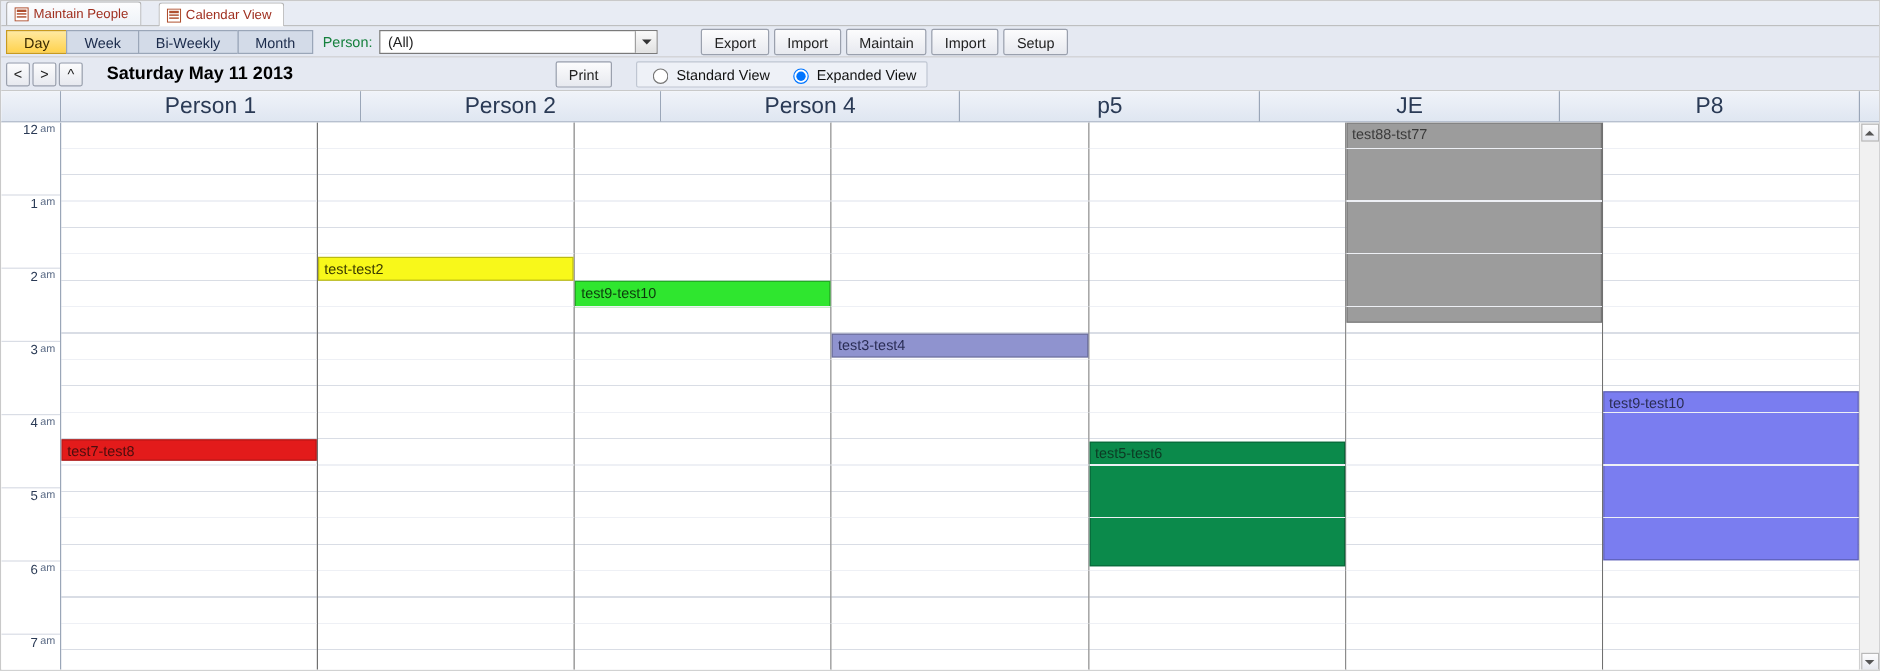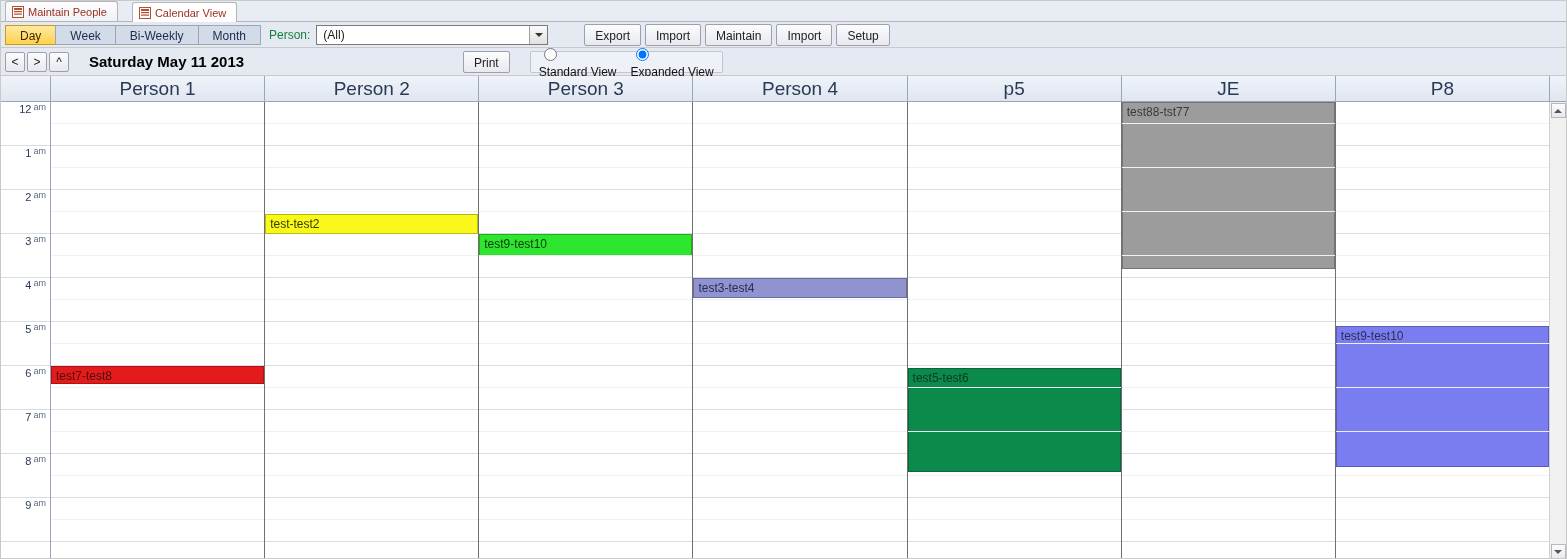--- a/index.html
+++ b/index.html
@@ -71,21 +71,21 @@
     background:linear-gradient(#fcfcfd,#e7e9ef);
     border:1px solid #9aa0ad; border-radius:2px;
     color:#222; cursor:pointer; font-size:12px; padding:0;
   }
   .date-title { font-weight:700; font-size:15px; margin-left:18px; color:#000000;}
   .view-radios {
     margin-left:8px; height:22px; padding:0 8px;
     border:1px solid #bfc6d2; border-radius:2px; background:#eef1f7;
     display:flex; align-items:center; gap:14px; font-size:12px; color:#111;
   }
-  .view-radios label { display:flex; align-items:flex-start; gap:4px; cursor:pointer;flex-direction:column;}
+  .view-radios label { display:flex; align-items:flex-end; gap:4px; cursor:pointer;}
 
   
   .toolbar2 { position:relative; }
   .print-block { position:absolute; left:462px; top:3px; display:flex; align-items:center; gap:8px;}
   .toolbar2-left { display:flex; align-items:center; gap:2px; }
 
   
   .cal-wrap { position:relative; height:calc(559px - 21px - 26px - 28px); background:#ffffff; }
   .header-row {
     display:flex; height:26px; border-bottom:1px solid #9aa6b8;
@@ -99,21 +99,21 @@
     color:#2a3a55; font-size:19px;
   }
   .col-head:last-child{border-right:none;}
 
   .grid-body { position:relative; height:calc(100% - 26px); overflow:hidden;}
   .time-gutter {
     position:absolute; left:0; top:0; bottom:0; width:50px;
     border-right:1px solid #9aa6b8; background:#fff; z-index:2;
   }
   .hour {
-    height:44px; border-bottom:1px solid #d9dde5;
+    height:61px; border-bottom:1px solid #d9dde5;
     display:flex; align-items:flex-start; justify-content:flex-end;
     padding:1px 4px 0 0; color:#2a3a55; font-size:11px;
   }
   .hour .ampm { font-size:9px; margin-left:2px; color:#5a6a85; position:relative; top:-1px;}
   .cols {
     position:absolute; left:50px; right:0; top:0; bottom:0;
     display:flex; z-index:1;
   }
   .col {
     flex:1; border-right:1px solid #707070; position:relative;
@@ -225,21 +225,20 @@
     </div>
   </div>
 </div>
 
 <div class="cal-wrap">
   <div class="header-row">
     <div class="time-gutter-head"></div>
     <div id="colheads" style="display:flex;flex:1;">
         <div class="col-head">Person 1</div>
         <div class="col-head">Person 2</div>
-        <div class="col-head">Person 3</div>
         <div class="col-head">Person 4</div>
         <div class="col-head">p5</div>
         <div class="col-head">JE</div>
         <div class="col-head">P8</div>
       </div>
     <div style="width:17px;background:linear-gradient(#f0f3f9,#dfe6f1);border-left:1px solid #9aa6b8;"></div>
   </div>
   <div class="grid-body">
     <div class="time-gutter" id="time-gutter">
         <div class="hour">

